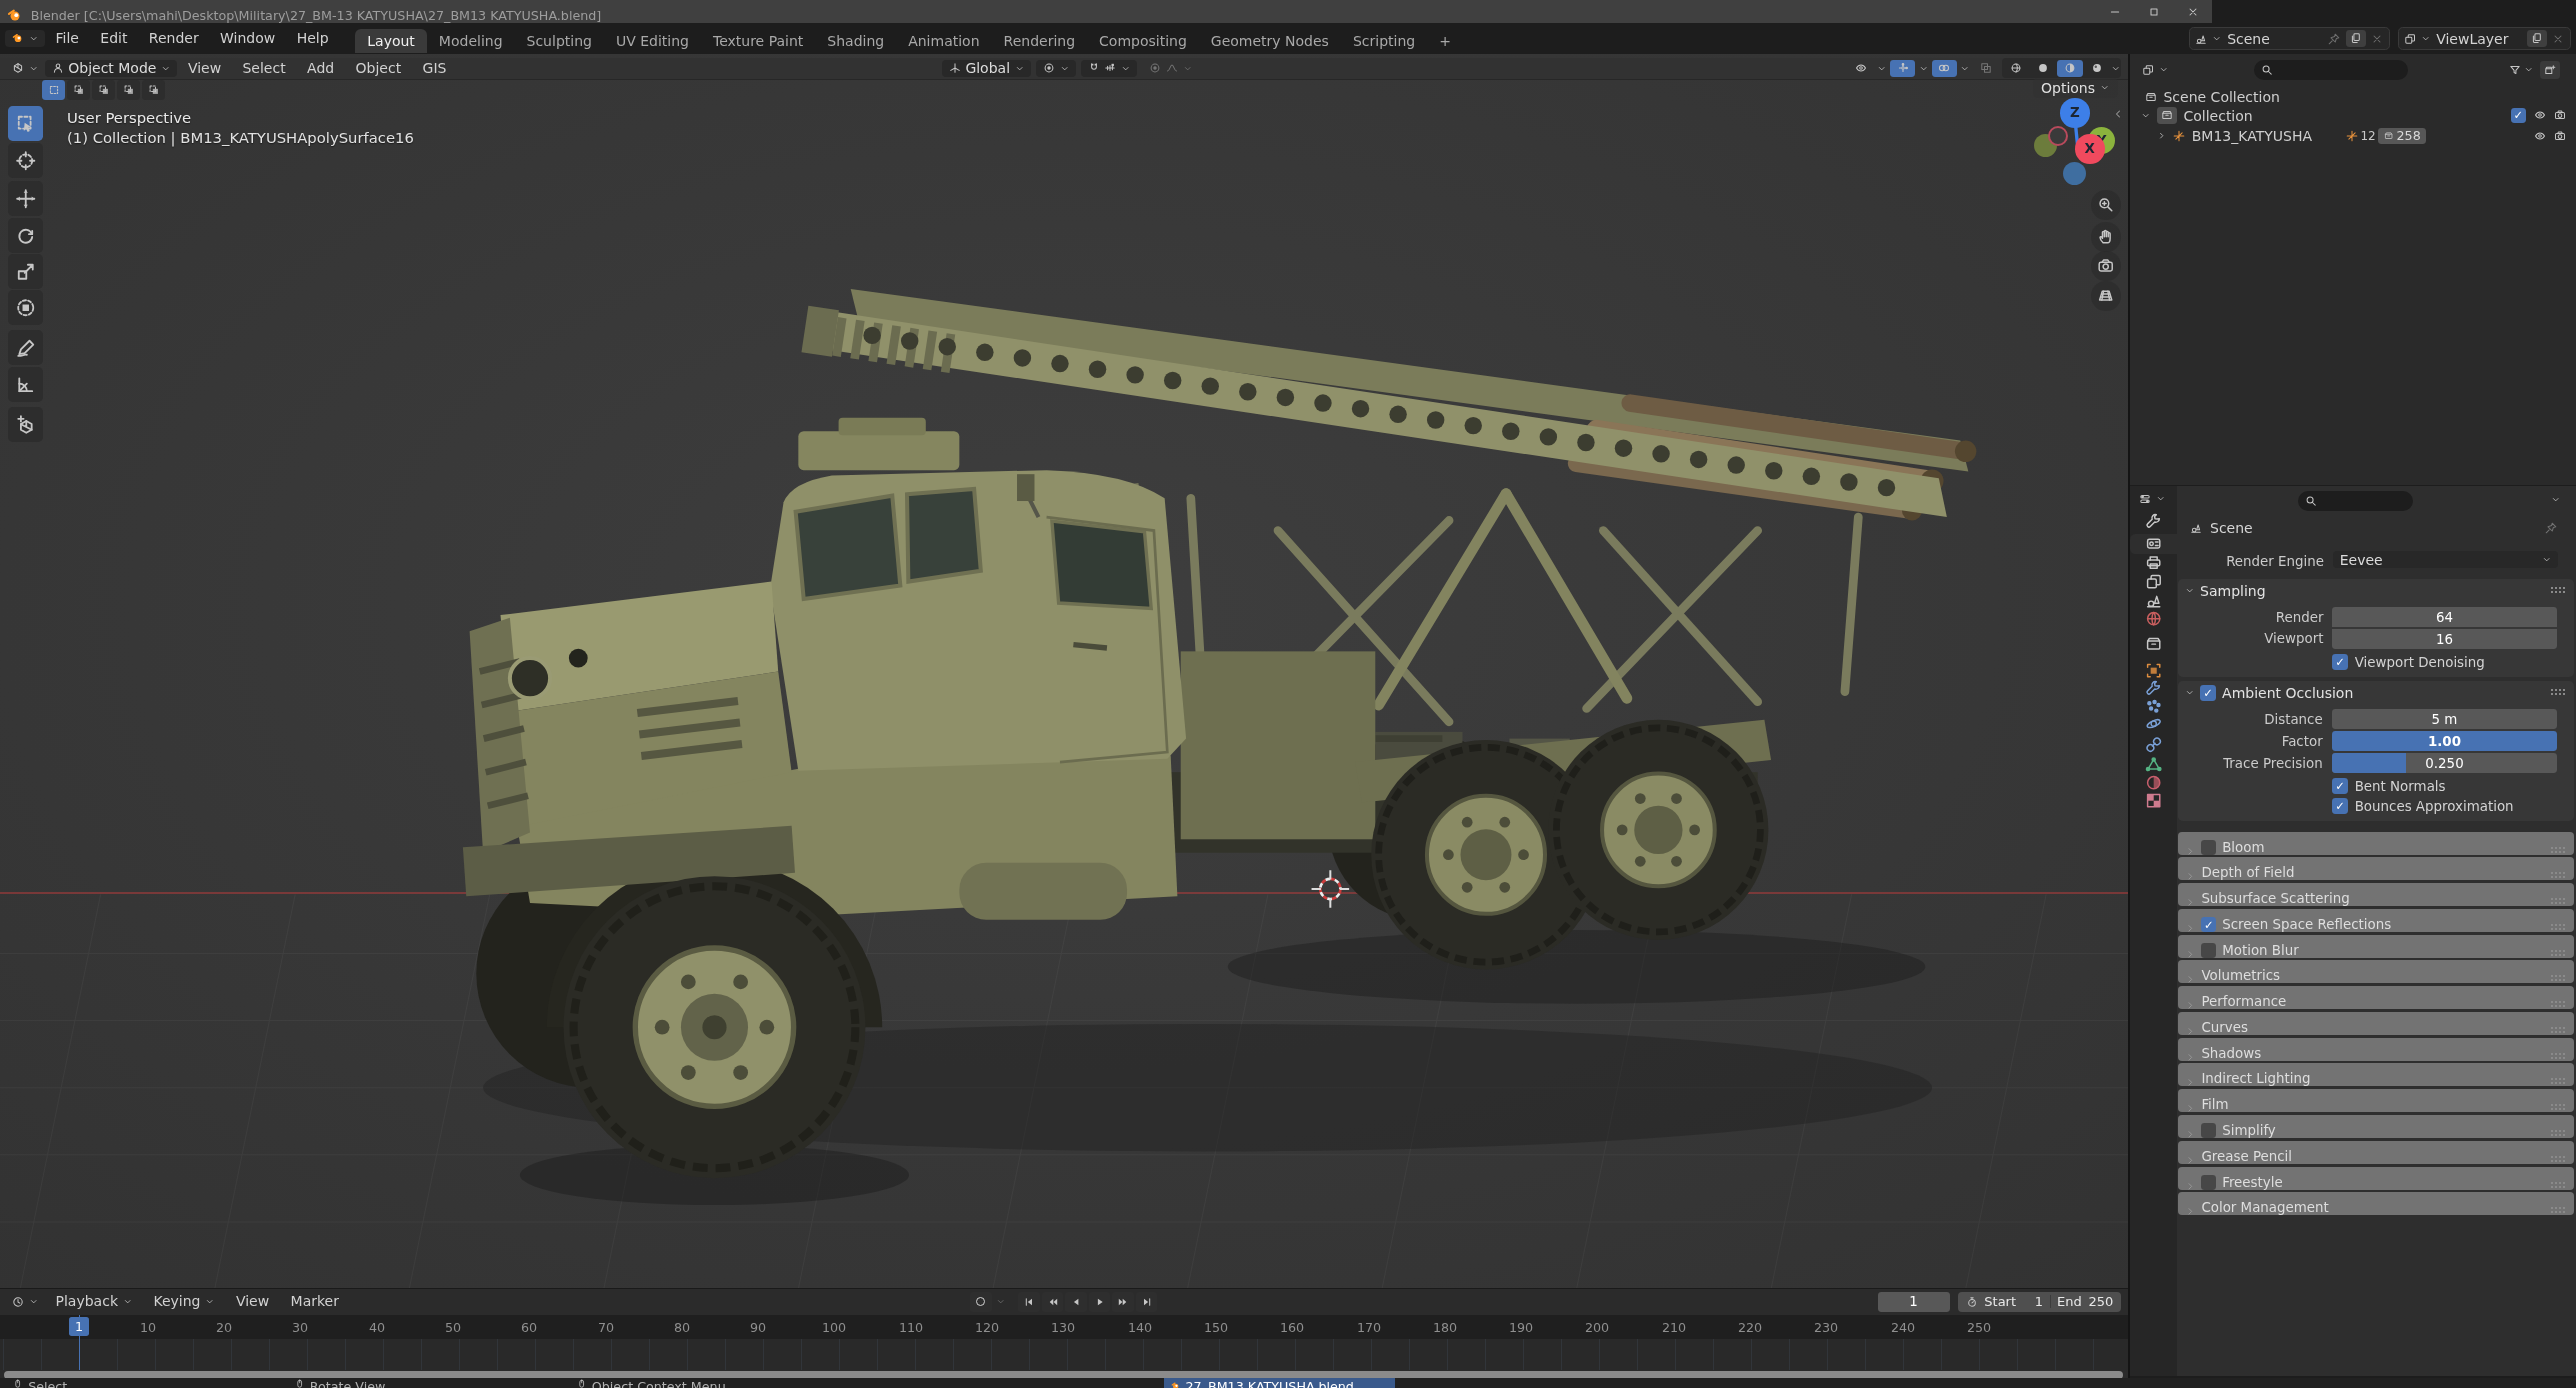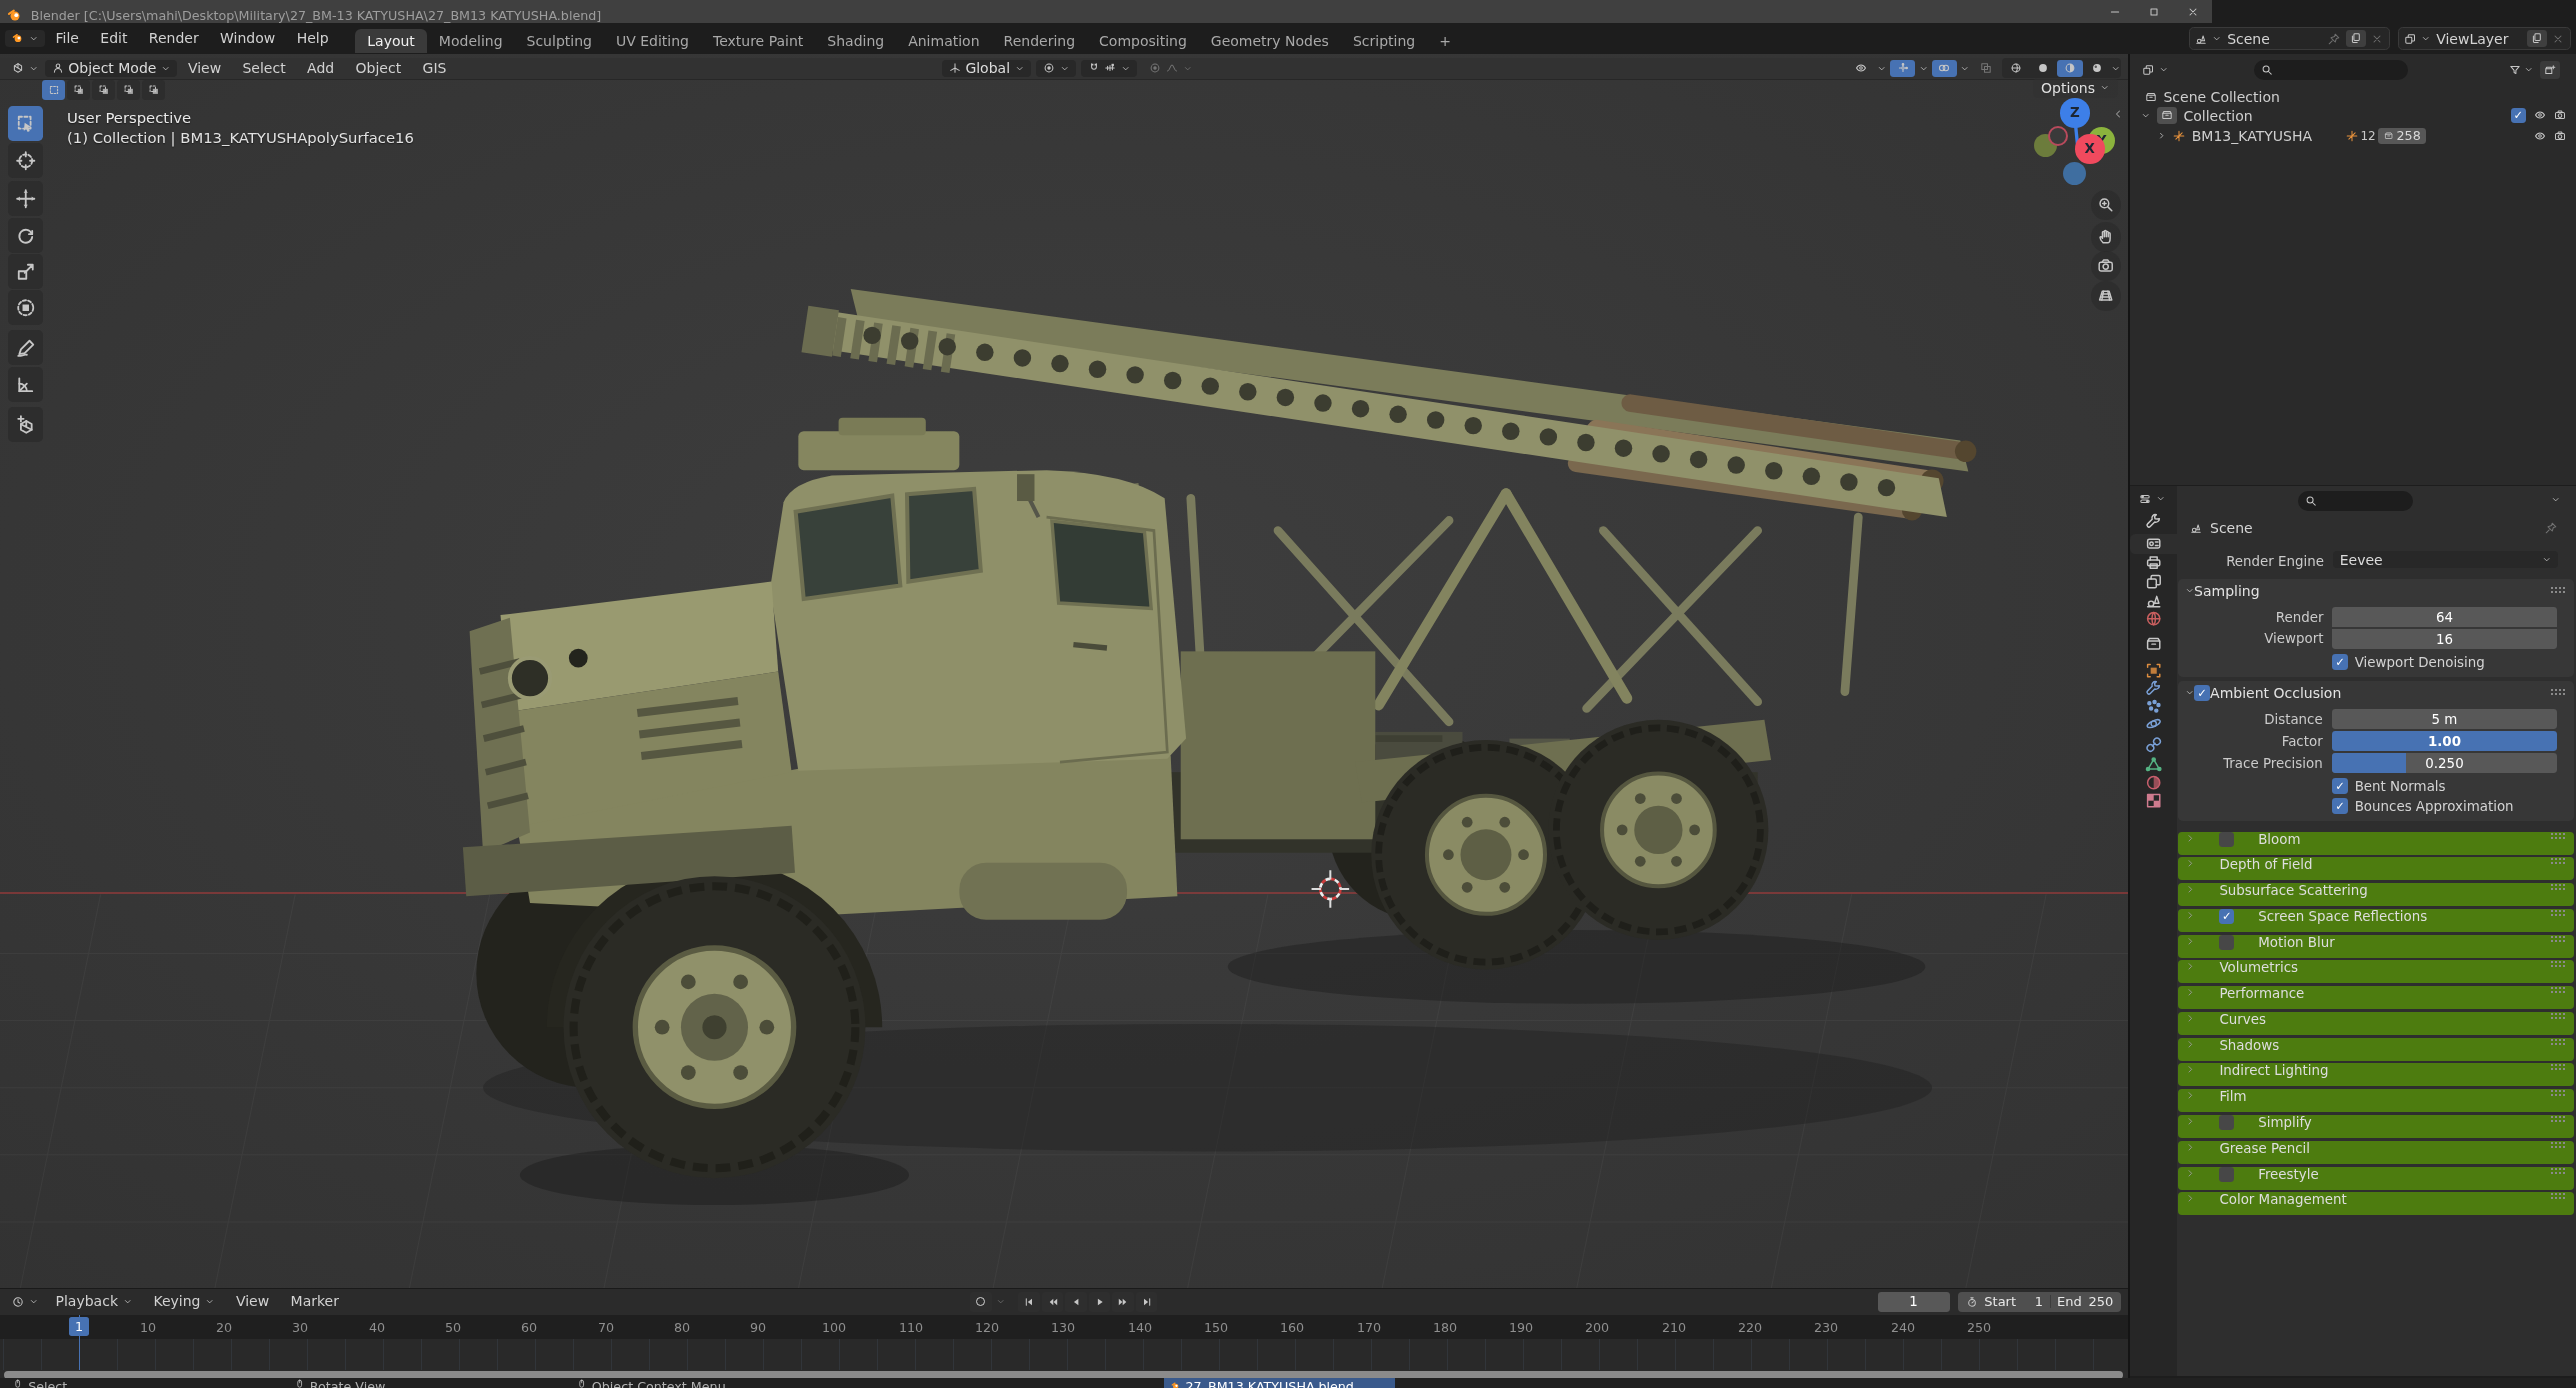--- a/index.html
+++ b/index.html
@@ -58,23 +58,23 @@
 .ptab .ic{width:17.4px;height:17.4px}
 .ptab.active{left:0;width:47px;background:#2e2e2e;border-radius:5.4px 0 0 5.4px}
 .plabel{position:absolute;text-align:right;color:#cbcbcb;font-size:13.4px}
 .val{background:#585858;border-radius:3.4px;height:20px;display:flex;align-items:center;justify-content:center;color:#fff;font-size:13.4px;position:relative;overflow:hidden}
 .val.blue{background:#4772b3}
 .val .fill{position:absolute;left:0;top:0;bottom:0;background:#4772b3}
 .val span{position:relative;z-index:1}
 .cb{width:16px;height:16px;border-radius:3.4px;background:#4772b3;color:#fff;display:inline-flex;align-items:center;justify-content:center;font-size:11.4px;flex:0 0 auto}
 .cb.off{background:#474747}
 .panel{position:absolute;left:48px;width:396px;background:#373737;border-radius:4.7px}
-.phead{display:flex;align-items:center;height:23px;padding:0 6.7px;color:#e3e3e3}
+.phead{display:flex;align-items:center;height:23px;padding:0 6.7px;gap:6px;color:#e3e3e3}
 .grip{margin-left:auto;width:17.4px;height:8.7px;background-image:radial-gradient(#8a8a8a 0.9px,transparent 1.1px);background-size:4px 4px}
-.sec{position:absolute;left:48px;width:396px;height:23px;background:#4d7c0f;border-radius:4px;display:flex;align-items:flex-start;padding:0 6.7px;gap:24px;color:#dedede;font-size:13.4px}
+.sec{position:absolute;left:48px;width:396px;height:23px;background:#737373;border-radius:4px;display:flex;align-items:flex-end;padding:0 6.7px;gap:6px;color:#dedede;font-size:13.4px}
 .chevr{width:10.7px;height:10.7px;color:#9a9a9a;flex:0 0 auto}
 
 #timeline{left:0;top:1288px;width:2128px;height:90px;background:#2b2b2b;border-top:1.3px solid #1a1a1a}
 #tlhead{position:absolute;left:0;top:0;width:2128px;height:25.5px;display:flex;align-items:center}
 #ruler{position:absolute;left:0;top:25.5px;width:2128px;height:24px;background:#1f1f1f;color:#8f8f8f;font-size:12.7px}
 #tlbody{position:absolute;left:0;top:50px;width:2128px;height:31px;background:#292929;
   background-image:repeating-linear-gradient(90deg,#31353a 0 1.3px,transparent 1.3px 38px);background-position:79px 0}
 #playhead{position:absolute;left:79px;top:25.5px;width:1.3px;height:55px;background:#4772b3}
 #framebadge{position:absolute;left:69px;top:28px;width:20px;height:19px;background:#4772b3;color:#fff;border-radius:2.7px;display:flex;align-items:center;justify-content:center;font-size:12.7px}
 .ticknum{position:absolute;top:5.4px;transform:translateX(-50%)}

